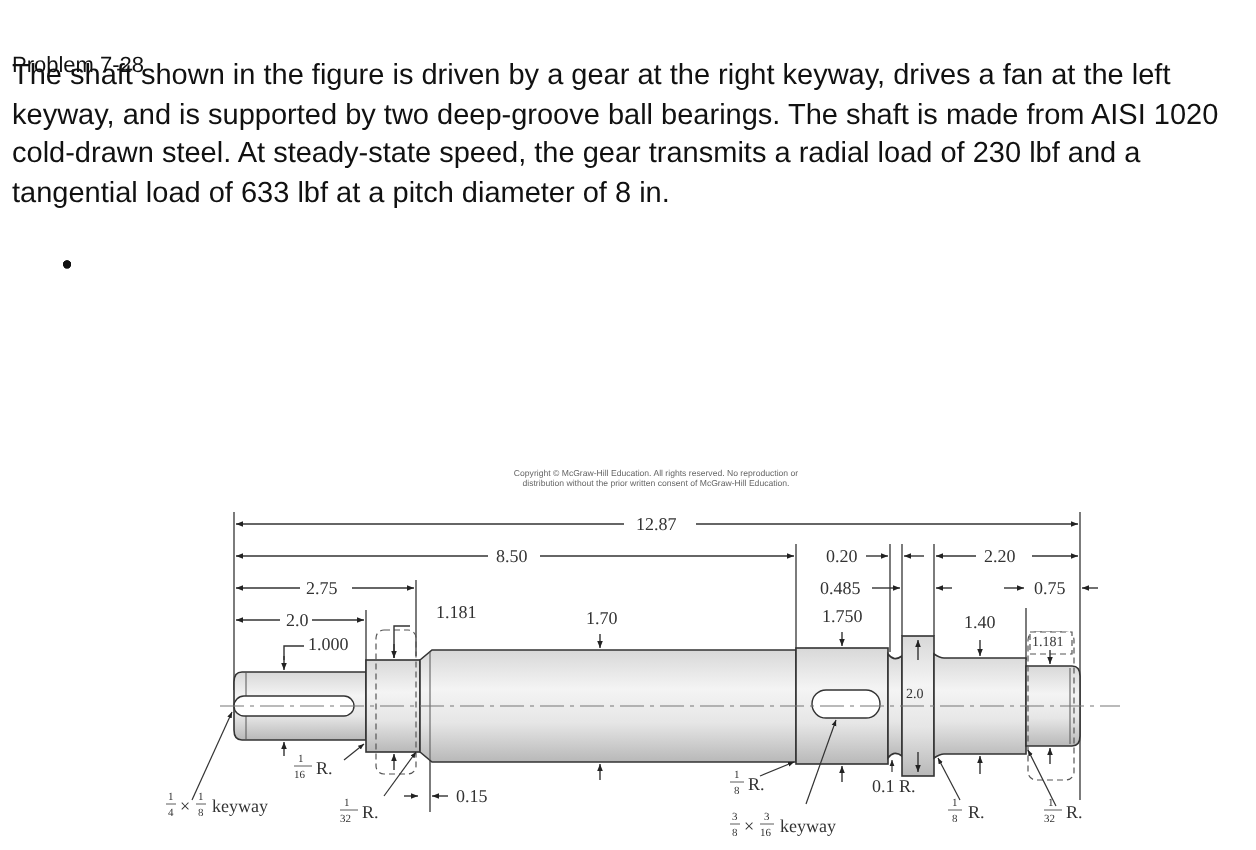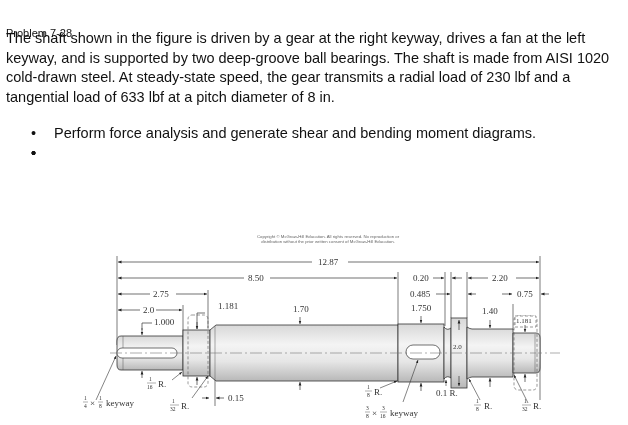--- a/index.html
+++ b/index.html
@@ -16,21 +16,21 @@
   .dim { font-family: "Liberation Serif", serif; font-size: 9px; fill: #333; }
   .lbl { font-family: "Liberation Serif", serif; font-size: 9px; fill: #333; }
   .frac { font-family: "Liberation Serif", serif; font-size: 5.5px; fill: #333; }
 </style>
 </head>
 <body>
 
 <div class="title">Problem 7-28</div>
 <div class="para">The shaft shown in the figure is driven by a gear at the right keyway, drives a fan at the left keyway, and is supported by two deep-groove ball bearings. The shaft is made from AISI 1020 cold-drawn steel. At steady-state speed, the gear transmits a radial load of 230 lbf and a tangential load of 633 lbf at a pitch diameter of 8 in.</div>
 <ul class="bullets">
-  <li><span class="dot">•</span><span>Perform force analysis and generate shear and bending moment diagrams.</span></li>
+  <li><span class="dot">•</span></li>
   <li><span class="dot">•</span></li>
   <li><span class="dot">•</span></li>
   <li><span class="dot">•</span></li>
 </ul>
 
 <div class="copyright">
   <div>Copyright © McGraw-Hill Education. All rights reserved. No reproduction or</div>
   <div>distribution without the prior written consent of McGraw-Hill Education.</div>
 </div>
 

